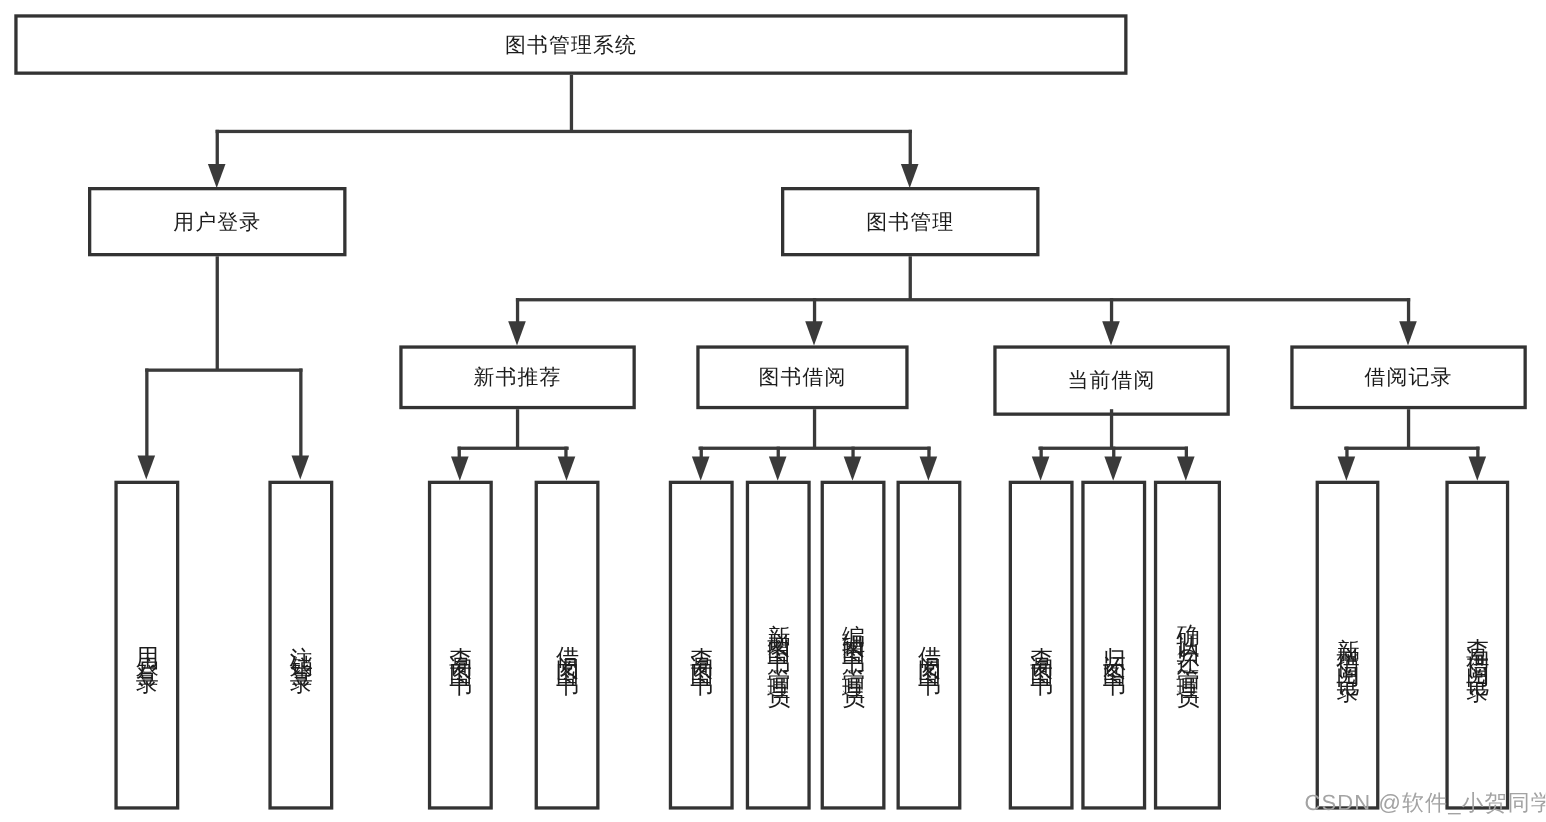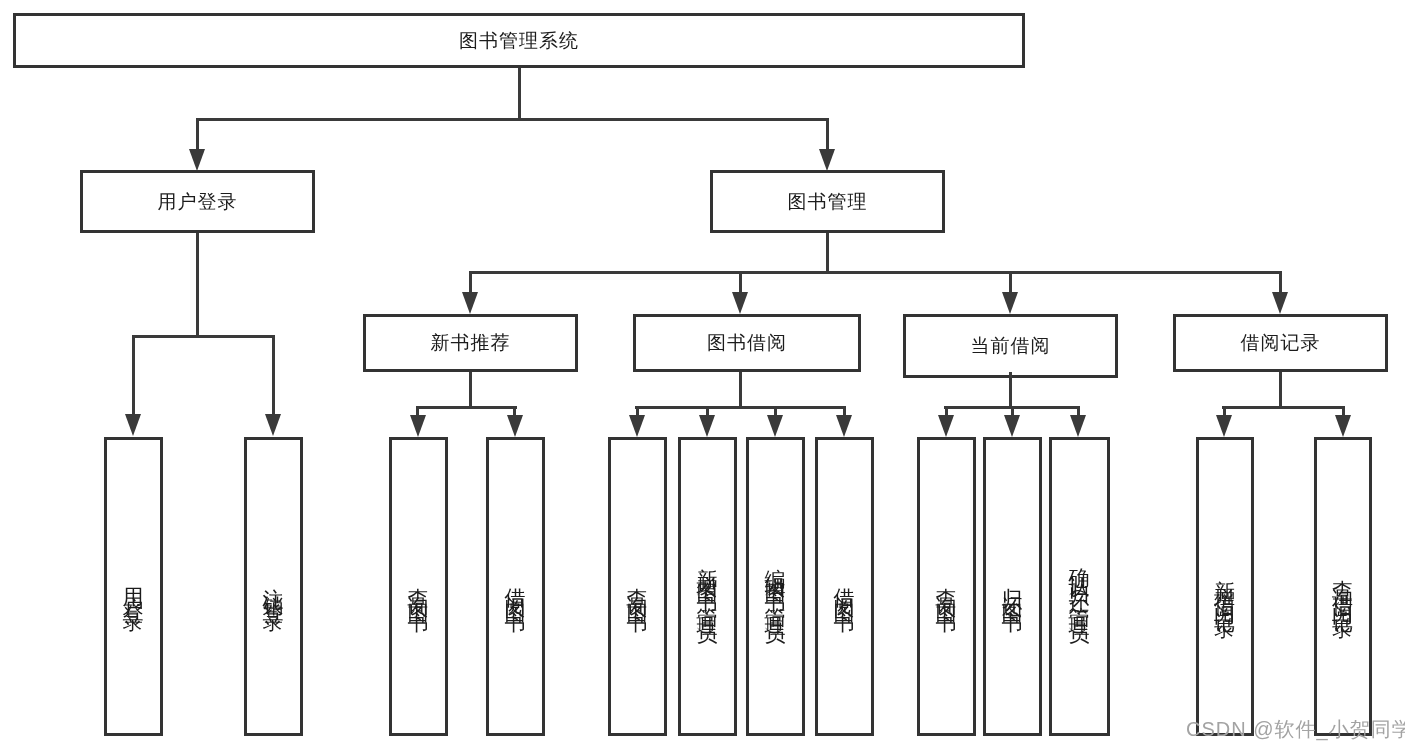--- a/index.html
+++ b/index.html
@@ -83,21 +83,21 @@
   <div class="line" style="left:469px; top:271px; width:3px; height:22px;"></div>
   <div class="line" style="left:739px; top:271px; width:3px; height:22px;"></div>
   <div class="line" style="left:1009px; top:271px; width:3px; height:22px;"></div>
   <div class="line" style="left:1279px; top:271px; width:3px; height:22px;"></div>
   <div class="arrow" style="left:462px; top:292px;"></div>
   <div class="arrow" style="left:732px; top:292px;"></div>
   <div class="arrow" style="left:1002px; top:292px;"></div>
   <div class="arrow" style="left:1272px; top:292px;"></div>
 
   <div class="box" style="left:363px; top:314px; width:215px; height:58px;">新书推荐</div>
-  <div class="box" style="left:633px; top:314px; width:228px; height:58px;">图书借阅</div>
+  <div class="box" style="left:633px; top:314px; width:193px; height:58px;">图书借阅</div>
   <div class="box" style="left:903px; top:314px; width:215px; height:64px;">当前借阅</div>
   <div class="box" style="left:1173px; top:314px; width:215px; height:58px;">借阅记录</div>
 
   <div class="line" style="left:469px; top:372px; width:3px; height:35px;"></div>
   <div class="line" style="left:416px; top:406px; width:101px; height:3px;"></div>
   <div class="line" style="left:416px; top:406px; width:3px; height:11px;"></div>
   <div class="line" style="left:513px; top:406px; width:3px; height:11px;"></div>
   <div class="arrow" style="left:410px; top:415px;"></div>
   <div class="arrow" style="left:507px; top:415px;"></div>
 

